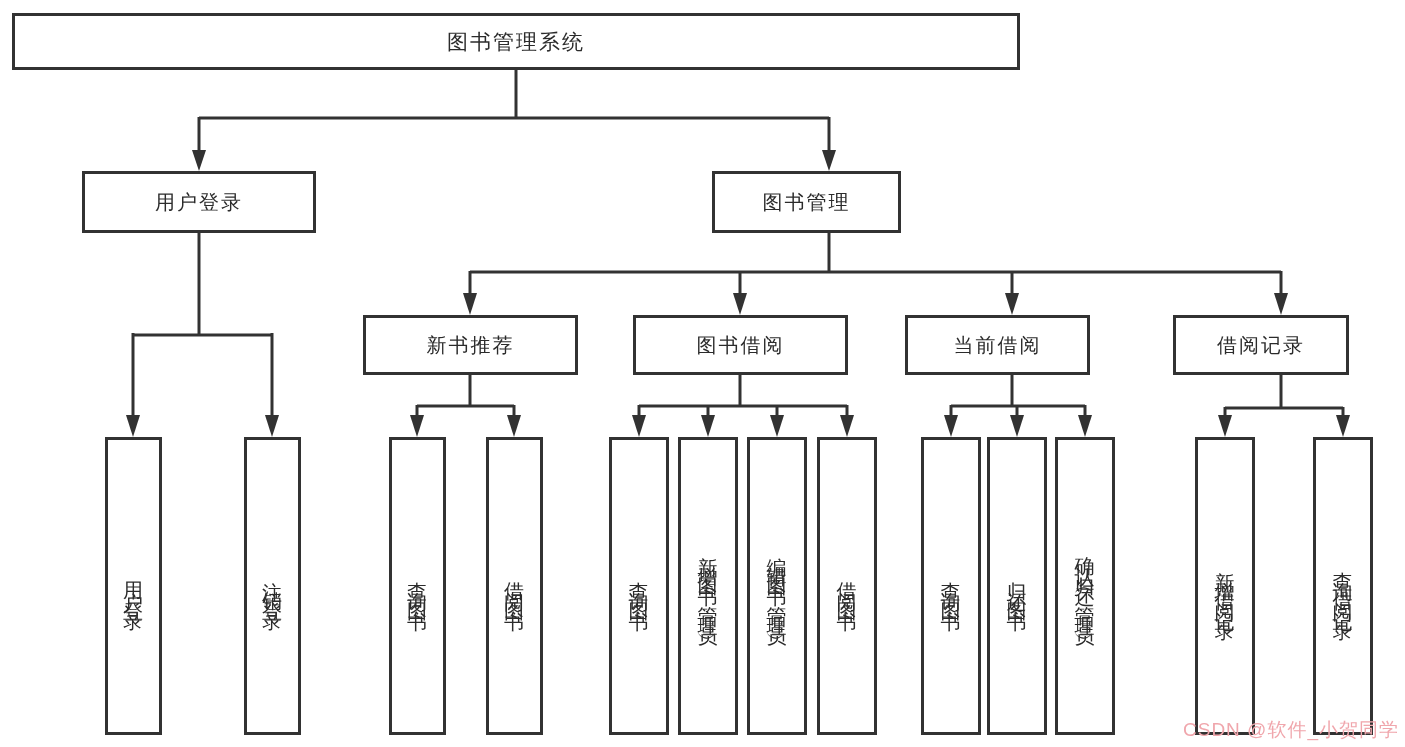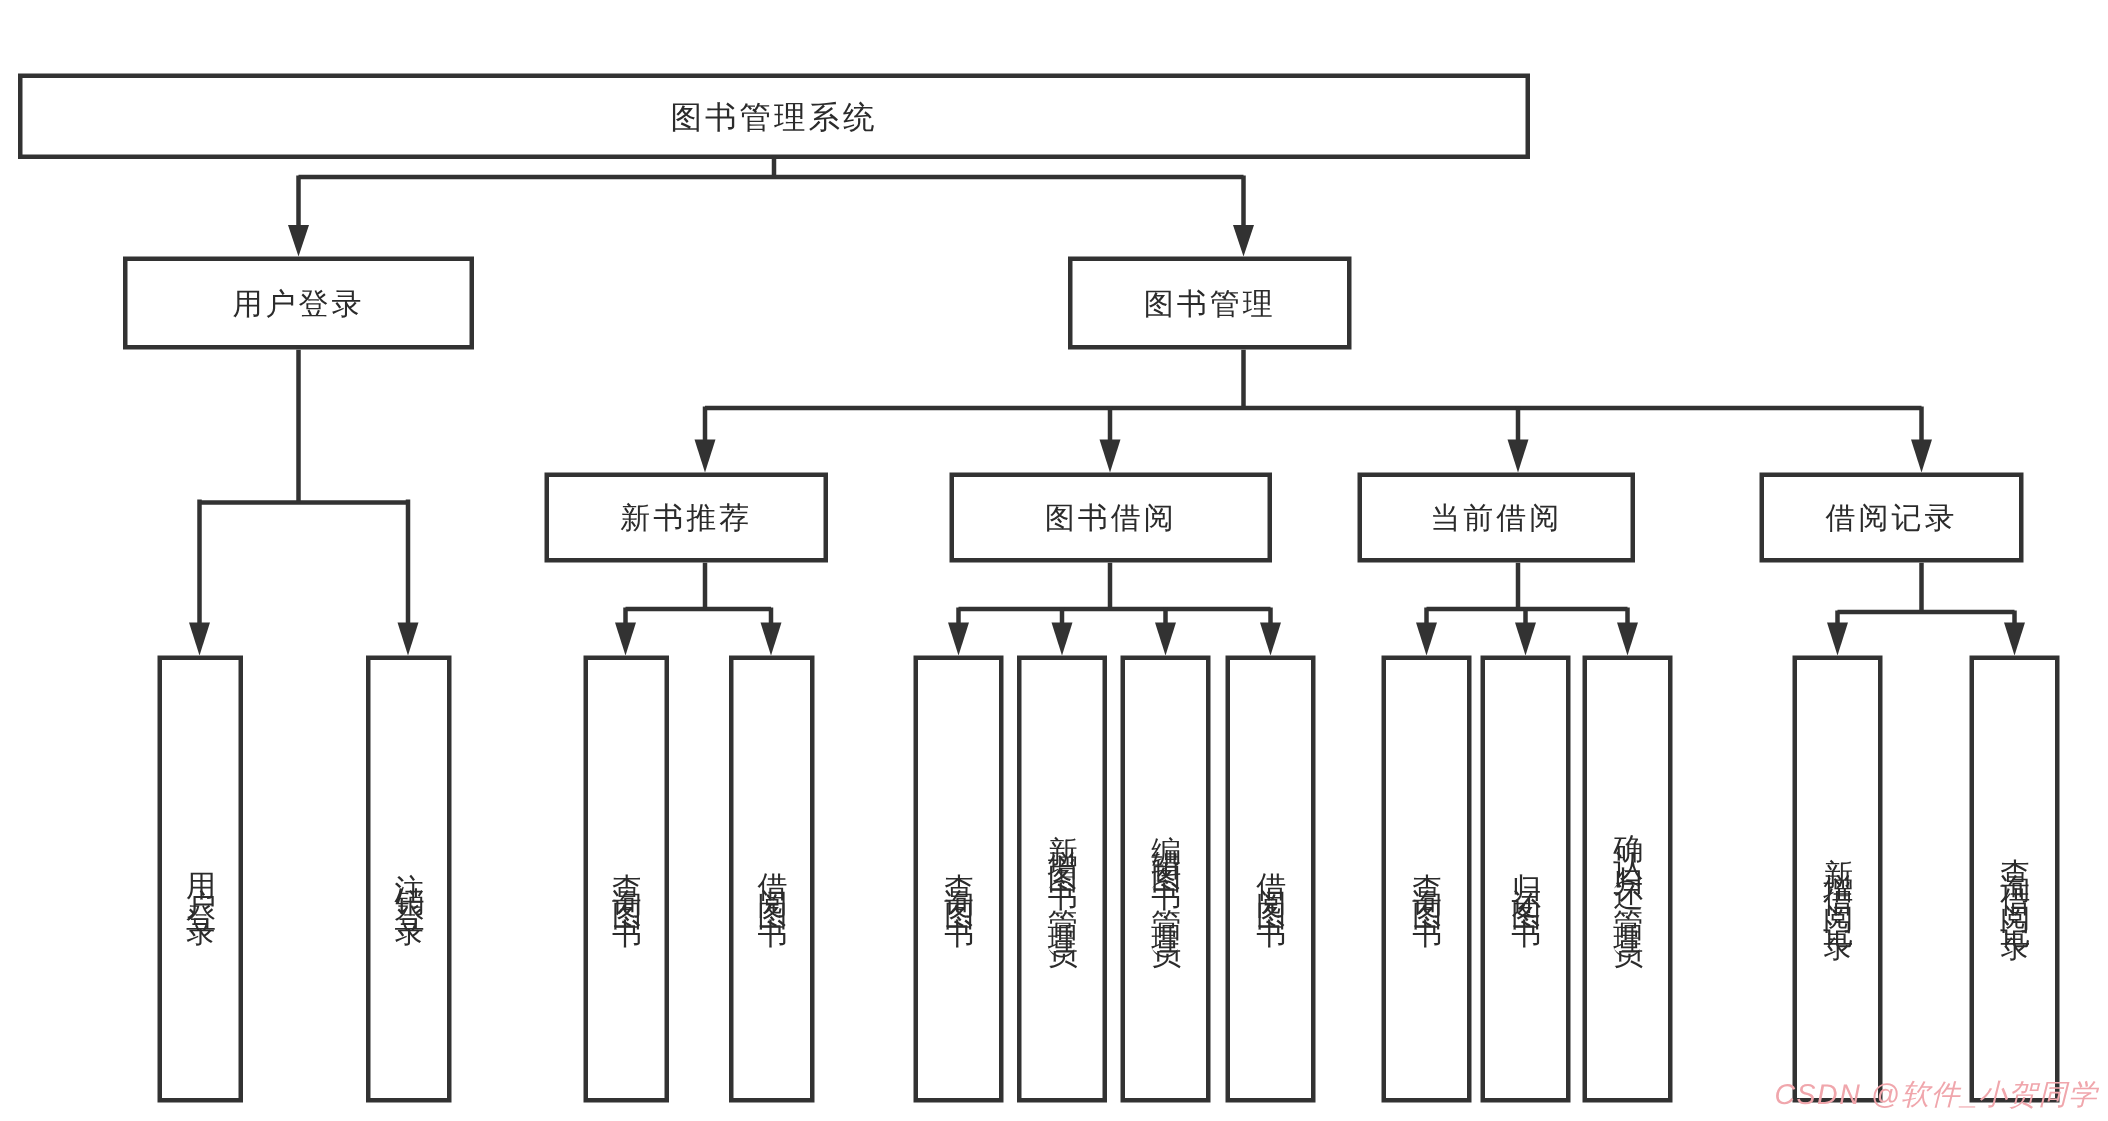--- a/index.html
+++ b/index.html
@@ -23,21 +23,21 @@
     border: 3px solid #323232;
     background: #ffffff;
     display: flex;
     align-items: center;
     justify-content: center;
     font-size: 20px;
     letter-spacing: 2px;
     color: #2b2b2b;
     z-index: 2;
   }
-  .node.root { font-size: 21px; margin-top: 36px; }
+  .node.root { font-size: 21px; }
   .vnode {
     position: absolute;
     box-sizing: border-box;
     border: 3px solid #323232;
     background: #ffffff;
     top: 437px;
     height: 298px;
     width: 57px;
     display: flex;
     align-items: center;
@@ -55,21 +55,20 @@
   }
   .watermark {
     position: absolute;
     left: 1183px;
     top: 717px;
     font-size: 19px;
     letter-spacing: 1px;
     color: #f0a6ac;
     z-index: 5;
     white-space: nowrap;
-    font-style: italic;
   }
 </style>
 </head>
 <body>
 
 <div class="canvas">
 
   <svg class="connectors" viewBox="0 0 1405 747" xmlns="http://www.w3.org/2000/svg">
     <g stroke="#323232" stroke-width="3" fill="none">
 
@@ -141,21 +140,21 @@
       <path d="M1218 415 L1232 415 L1225 437 Z"></path>
       <path d="M1336 415 L1350 415 L1343 437 Z"></path>
     </g>
   </svg>
 
   <div class="node root" style="left:12px; top:13px; width:1008px; height:57px;">图书管理系统</div>
 
   <div class="node" style="left:82px; top:171px; width:234px; height:62px;">用户登录</div>
   <div class="node" style="left:712px; top:171px; width:189px; height:62px;">图书管理</div>
 
-  <div class="node" style="left:363px; top:315px; width:189px; height:60px;">新书推荐</div>
+  <div class="node" style="left:363px; top:315px; width:215px; height:60px;">新书推荐</div>
   <div class="node" style="left:633px; top:315px; width:215px; height:60px;">图书借阅</div>
   <div class="node" style="left:905px; top:315px; width:185px; height:60px;">当前借阅</div>
   <div class="node" style="left:1173px; top:315px; width:176px; height:60px;">借阅记录</div>
 
   <div class="vnode" style="left:105px;">
     <span>用户登录</span>
   </div>
   <div class="vnode" style="left:244px;">
     <span>注销登录</span>
   </div>

